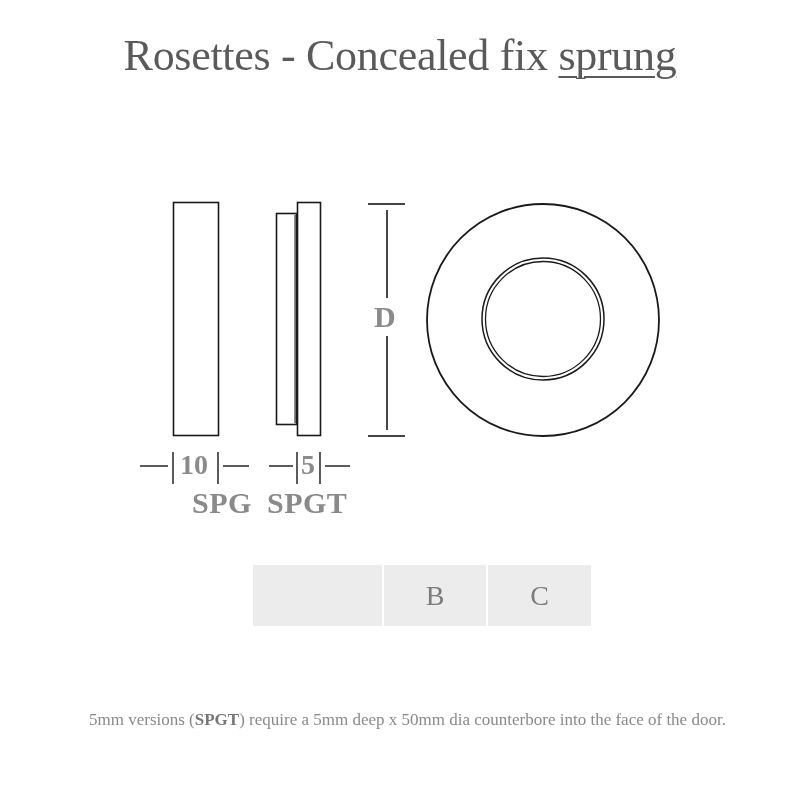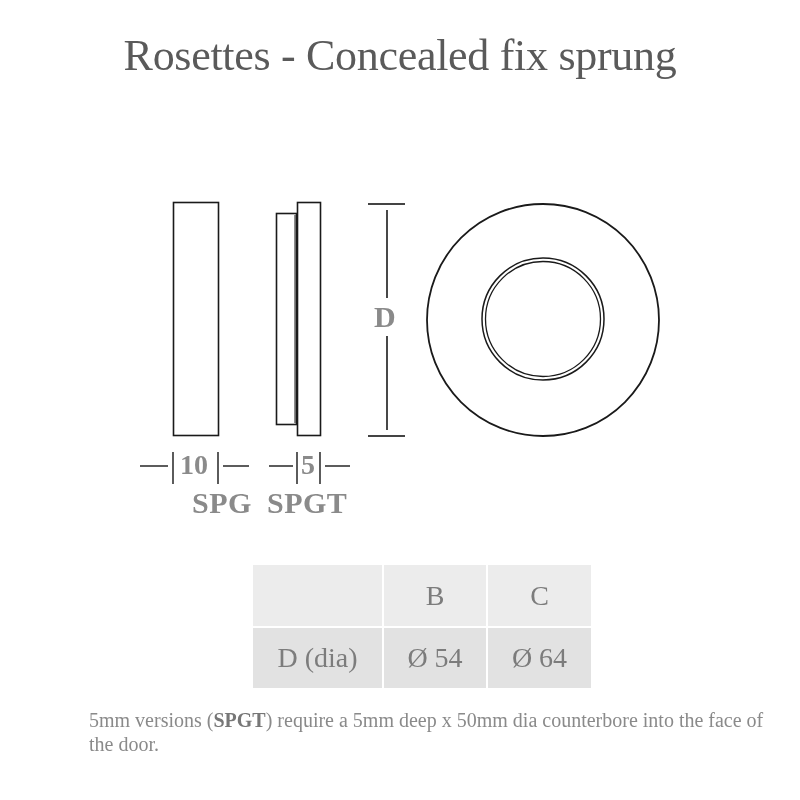--- a/index.html
+++ b/index.html
@@ -1,33 +1,33 @@
 <!DOCTYPE html>
 <html><head>
   <meta charset="utf-8">
   <style>
     html, body { margin: 0; padding: 0; background: #ffffff; }
     body { width: 800px; height: 800px; position: relative; overflow: hidden;
            font-family: "Liberation Serif", "DejaVu Serif", serif; }
     .title { position: absolute; left: 0; top: 30px; width: 800px; text-align: center;
              font-size: 44px; color: #5a5a5a; letter-spacing: -0.3px; }
-    .title .u { text-decoration-thickness: 2px; text-underline-offset: 6px; text-align: right; }
+    .title .u { text-decoration: underline; text-decoration-thickness: 2px; text-underline-offset: 6px; text-align: right; }
     svg.drawing { position: absolute; left: 0; top: 0; }
     .dimlabel { position: absolute; font-weight: bold; color: #8a8a8a; font-size: 30px; }
     .code { position: absolute; font-weight: bold; color: #8a8a8a; font-size: 30px; letter-spacing: 0.5px; }
     .dtext { position: absolute; font-weight: bold; color: #8a8a8a; font-size: 28px; }
     table.spec { position: absolute; left: 253px; top: 565px; border-collapse: separate;
                  border-spacing: 2px; margin-left: -2px; margin-top: -2px; }
     table.spec td { text-align: center; color: #7c7c7c; font-size: 28px; padding: 0; }
     table.spec tr.head td { background: #ececec; height: 61px; }
     table.spec tr.row td { background: #e2e2e2; height: 60px; }
     table.spec td.c0 { width: 129px; }
     table.spec td.c1 { width: 102px; }
     table.spec td.c2 { width: 103px; }
-    .note { position: absolute; left: 89px; top: 708px; width: 680px; font-size: 20px;
+    .note { position: absolute; left: 89px; top: 708px; width: 680px; font-size: 17px;
             line-height: 24px; color: #8a8a8a; }
     .note b { color: #777777; }
   </style>
 </head>
 <body>
 
 <div class="title"><span>Rosettes - Concealed fix </span><span class="u">sprung</span></div>
 
 <svg class="drawing" width="800" height="800" viewBox="0 0 800 800">
 
@@ -75,21 +75,16 @@
 <div class="code" style="left:160px; top:486px;margin-left:32px;">SPG</div>
 <div class="code" style="left:267px; top:486px;">SPGT</div>
 
 <table class="spec">
   <tbody>
       <tr class="head">
     <td class="c0"></td>
     <td class="c1">B</td>
     <td class="c2">C</td>
   </tr>
-  <tr class="row">
-    <td class="c0">D (dia)</td>
-    <td class="c1">Ø 54</td>
-    <td class="c2">Ø 64</td>
-  </tr>
 </tbody>
   </table>
 
 <div class="note"><span>5mm versions (</span><b>SPGT</b><span>) require a 5mm deep x 50mm dia counterbore into the face of the door.</span></div>
 
 </body></html>

